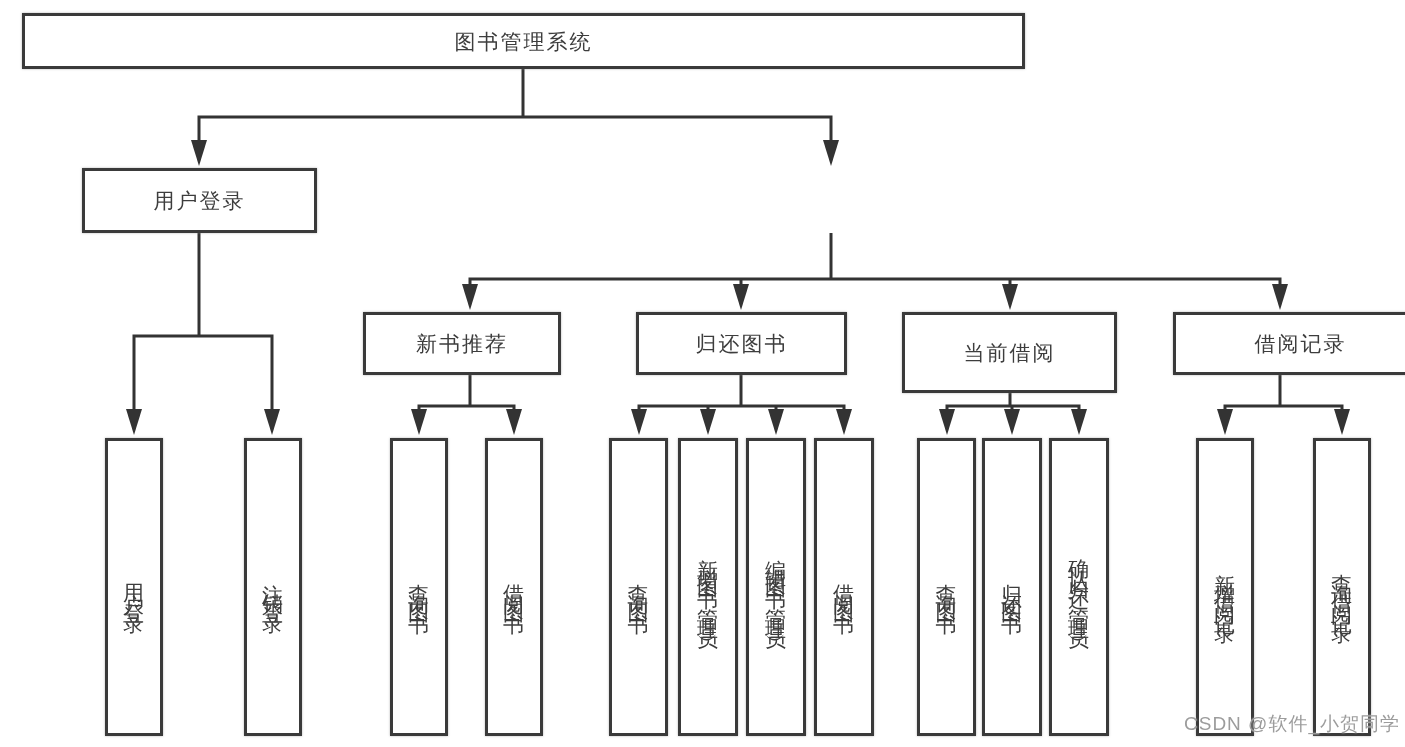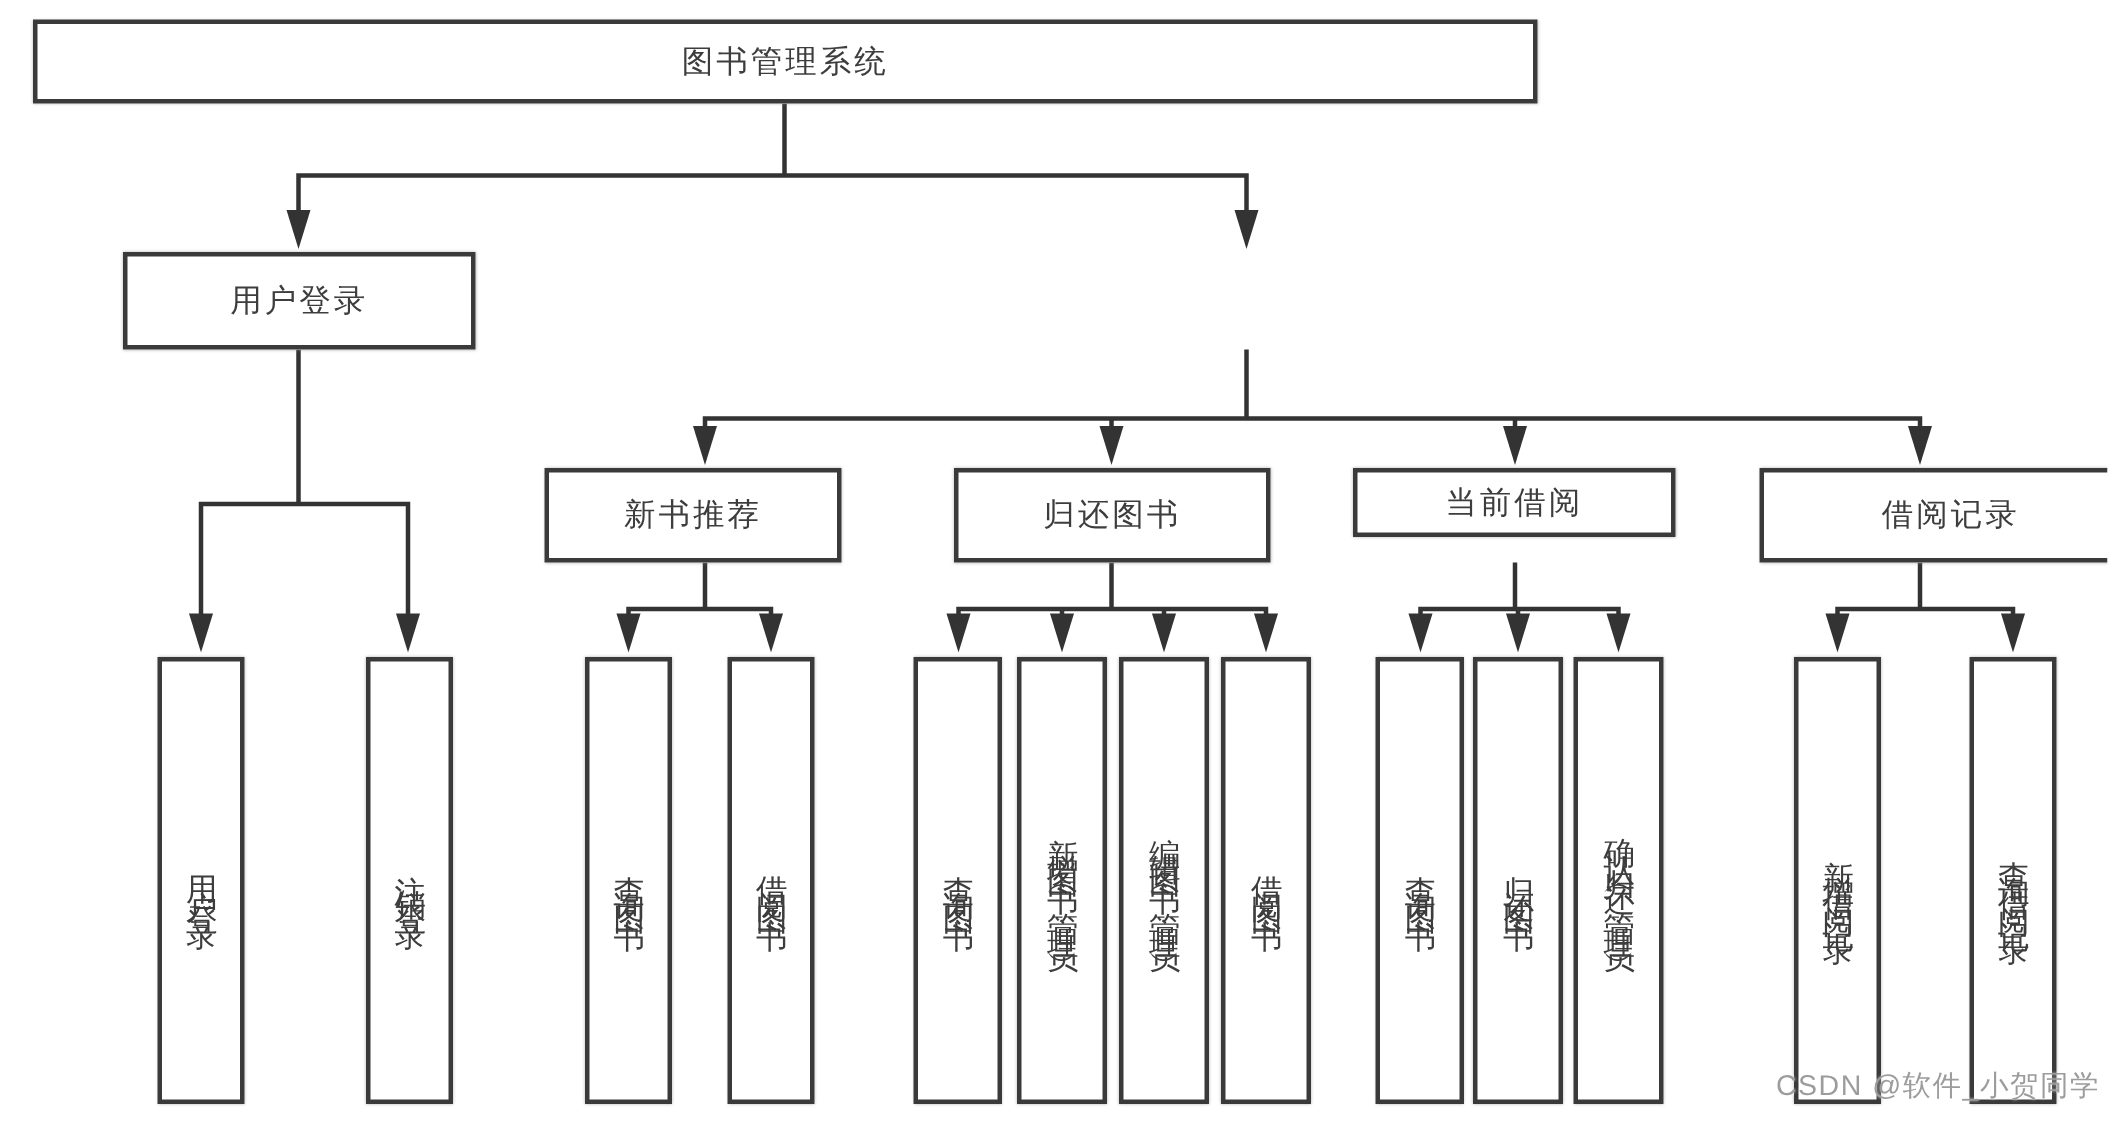--- a/index.html
+++ b/index.html
@@ -108,21 +108,21 @@
   <div class="box h" style="left:82px;top:168px;width:235px;height:65px;">
     <span>用户登录</span>
   </div>
 
   <div class="box h" style="left:363px;top:312px;width:198px;height:63px;">
     <span>新书推荐</span>
   </div>
   <div class="box h" style="left:636px;top:312px;width:211px;height:63px;">
     <span>归还图书</span>
   </div>
-  <div class="box h" style="left:902px;top:312px;width:215px;height:46px;">
+  <div class="box h" style="left:902px;top:312px;width:215px;height:81px;">
     <span>当前借阅</span>
   </div>
   <div class="box h" style="left:1173px;top:312px;width:255px;height:63px;">
     <span>借阅记录</span>
   </div>
 
   <div class="box v" style="left:105px;top:438px;width:58px;height:298px;">
     <span>用户登录</span>
   </div>
   <div class="box v" style="left:244px;top:438px;width:58px;height:298px;">

